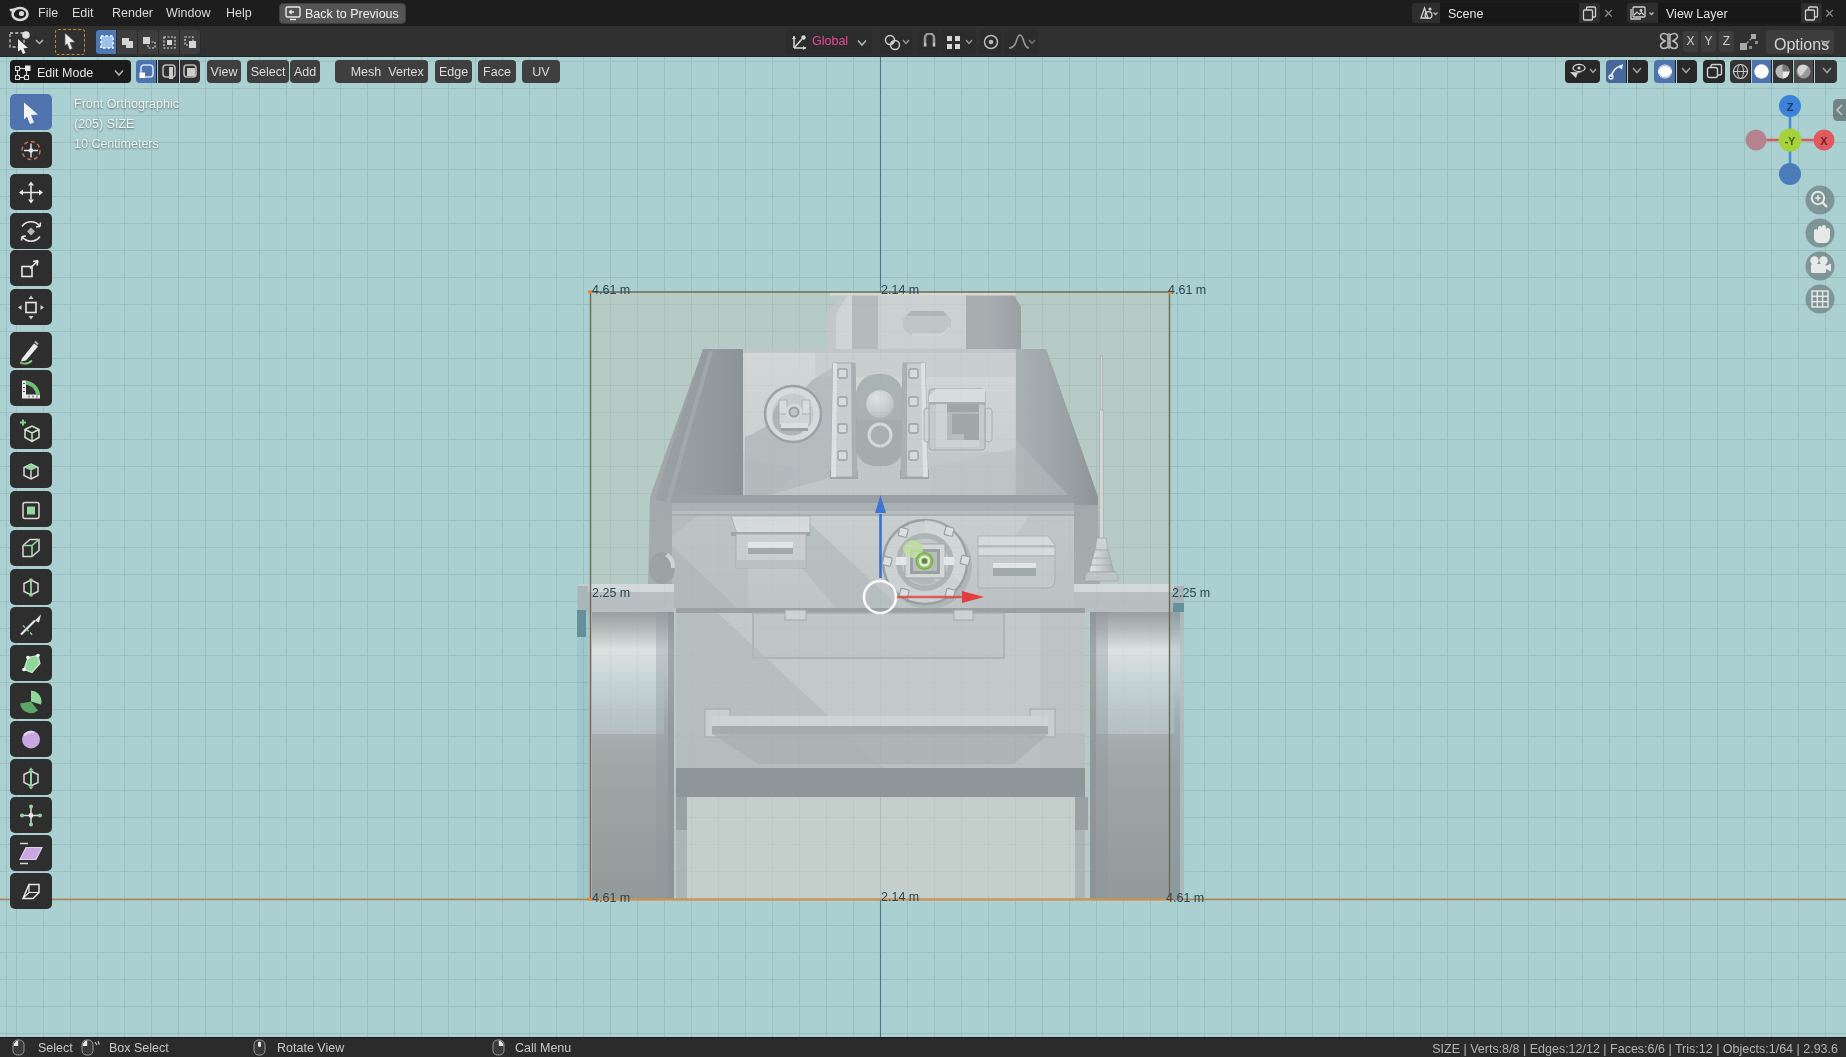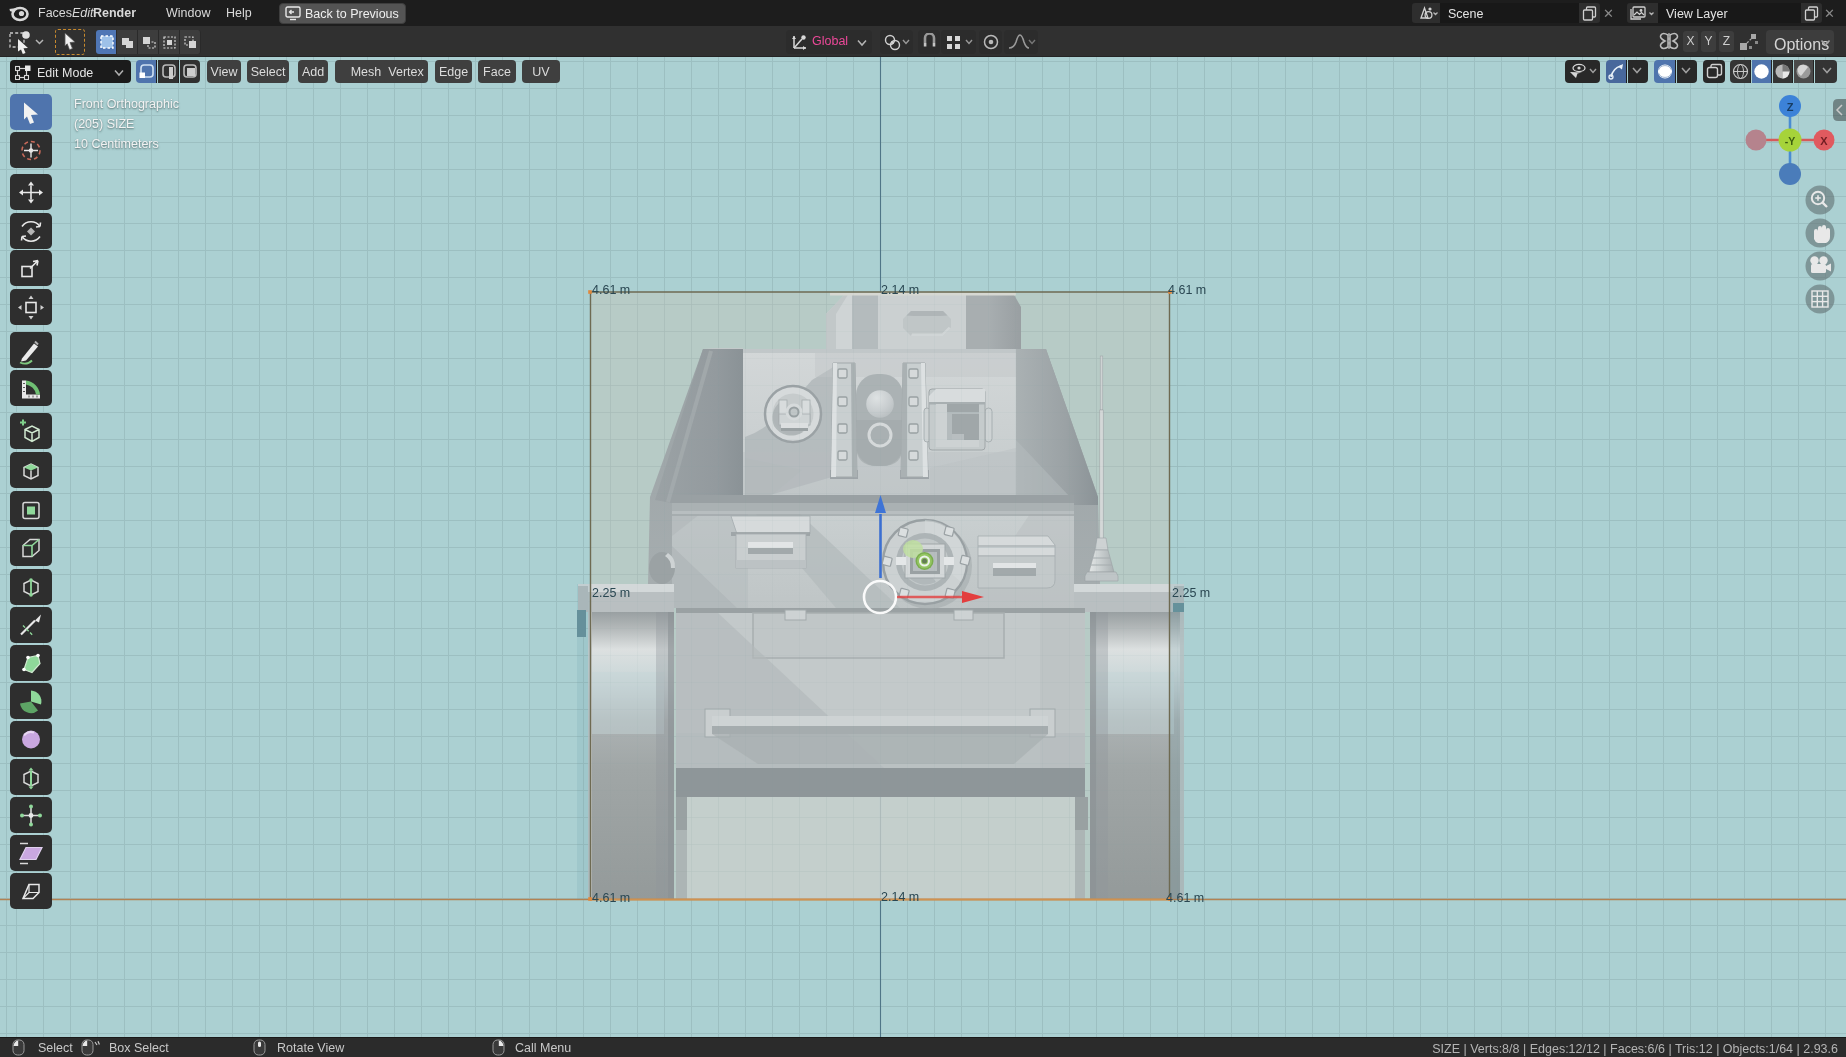--- a/index.html
+++ b/index.html
@@ -297,23 +297,23 @@
     <path d="M1846,99 L1838,99 Q1833,99 1833,104 L1833,116 Q1833,121 1838,121 L1846,121 Z" fill="rgba(40,40,40,0.45)"></path>
     <path d="M1842,105 L1837,110 L1842,115" stroke="#c9c9c9" stroke-width="1.5" fill="none"></path>
   </svg>
 <div class="abs" style="left:0;top:0;width:1846px;height:26px;background:#1d1d1d;"></div>
 <svg class="abs" style="left:7px;top:2px;" width="24" height="22" viewBox="0 0 24 22">
 <ellipse cx="13" cy="12" rx="7.5" ry="6" fill="none" stroke="#d8d8d8" stroke-width="2.6"></ellipse>
 <circle cx="14.5" cy="11.5" r="2.6" fill="#d8d8d8"></circle>
 <path d="M2,7 L10,6 L6,10 Z" fill="#d8d8d8"></path>
 <line x1="3" y1="8" x2="8" y2="9.5" stroke="#d8d8d8" stroke-width="2"></line>
 </svg>
-<div class="abs txt" style="left:38px;top:7px;">Faces</div>
-<div class="abs txt" style="left:72px;top:7px;font-style:italic;">Edit</div>
-<div class="abs txt" style="left:93px;top:7px;font-weight:bold;">Render</div>
+<div class="abs txt" style="left:38px;top:7px;">File</div>
+<div class="abs txt" style="left:72px;top:7px;">Edit</div>
+<div class="abs txt" style="left:112px;top:7px;">Render</div>
 <div class="abs txt" style="left:166px;top:7px;">Window</div>
 <div class="abs txt" style="left:226px;top:7px;">Help</div>
 <div class="abs" style="left:279px;top:3px;width:127px;height:21px;background:#545454;border-radius:4px;border:1px solid #3e3e3e;"></div>
 <svg class="abs" style="left:285px;top:6px;" width="16" height="15" viewBox="0 0 16 15">
 <rect x="1" y="1" width="14" height="10" rx="1.5" fill="none" stroke="#e8e8e8" stroke-width="1.4"></rect>
 <path d="M9,6 H5 M6.5,4 L4.5,6 L6.5,8" stroke="#e8e8e8" stroke-width="1.3" fill="none"></path>
 <line x1="5" y1="13.5" x2="11" y2="13.5" stroke="#e8e8e8" stroke-width="1.4"></line>
   </svg>
 <div class="abs" style="left:305px;top:7px;color:#f0f0f0;font-size:12.5px;">Back to Previous</div>
 <div class="abs" style="left:1412px;top:3px;width:28px;height:20px;background:#2e2e2e;border-radius:3px 0 0 3px;"></div>
@@ -452,21 +452,21 @@
 <svg class="abs" style="left:136px;top:60px;" width="64" height="23" viewBox="0 0 64 23">
 <rect x="5" y="5" width="12" height="12" rx="3" fill="none" stroke="#cfe0f2" stroke-width="1.6"></rect>
 <rect x="3.5" y="12.5" width="5.5" height="5.5" fill="#ffffff"></rect>
 <rect x="27" y="5" width="12" height="12" rx="3" fill="none" stroke="#b9b9b9" stroke-width="1.6"></rect>
 <rect x="33" y="7" width="4" height="12" fill="#cccccc"></rect>
 <rect x="48" y="5" width="12" height="12" rx="3" fill="none" stroke="#b9b9b9" stroke-width="1.6"></rect>
 <rect x="51" y="8" width="8" height="8" fill="#cccccc"></rect>
   </svg>
 <div class="pill" style="left:207px;top:60px;width:34px;height:23px;">View</div>
 <div class="pill" style="left:247px;top:60px;width:42px;height:23px;">Select</div>
-<div class="pill" style="left:298px;top:60px;width:30px;height:23px;">Add</div>
+<div class="pill" style="left:290px;top:60px;width:30px;height:23px;">Add</div>
 <div class="pill" style="left:335px;top:60px;width:62px;height:23px;">Mesh</div>
 <div class="pill" style="left:384px;top:60px;width:44px;height:23px;">Vertex</div>
 <div class="pill" style="left:435px;top:60px;width:37px;height:23px;">Edge</div>
 <div class="pill" style="left:478px;top:60px;width:38px;height:23px;">Face</div>
 <div class="pill" style="left:522px;top:60px;width:38px;height:23px;">UV</div>
 <div class="abs" style="left:1565px;top:60px;width:35px;height:23px;background:#282828;border-radius:4px;"></div>
 <svg class="abs" style="left:1568px;top:62px;" width="31" height="19" viewBox="0 0 31 19">
 <path d="M2,10 L8,16 L9.5,11.5 L14,10.5 Z" fill="#d5d5d5"></path>
 <ellipse cx="11" cy="6" rx="6" ry="3.6" fill="none" stroke="#d5d5d5" stroke-width="1.3"></ellipse>
     <circle cx="11" cy="6" r="1.6" fill="#d5d5d5"></circle>

